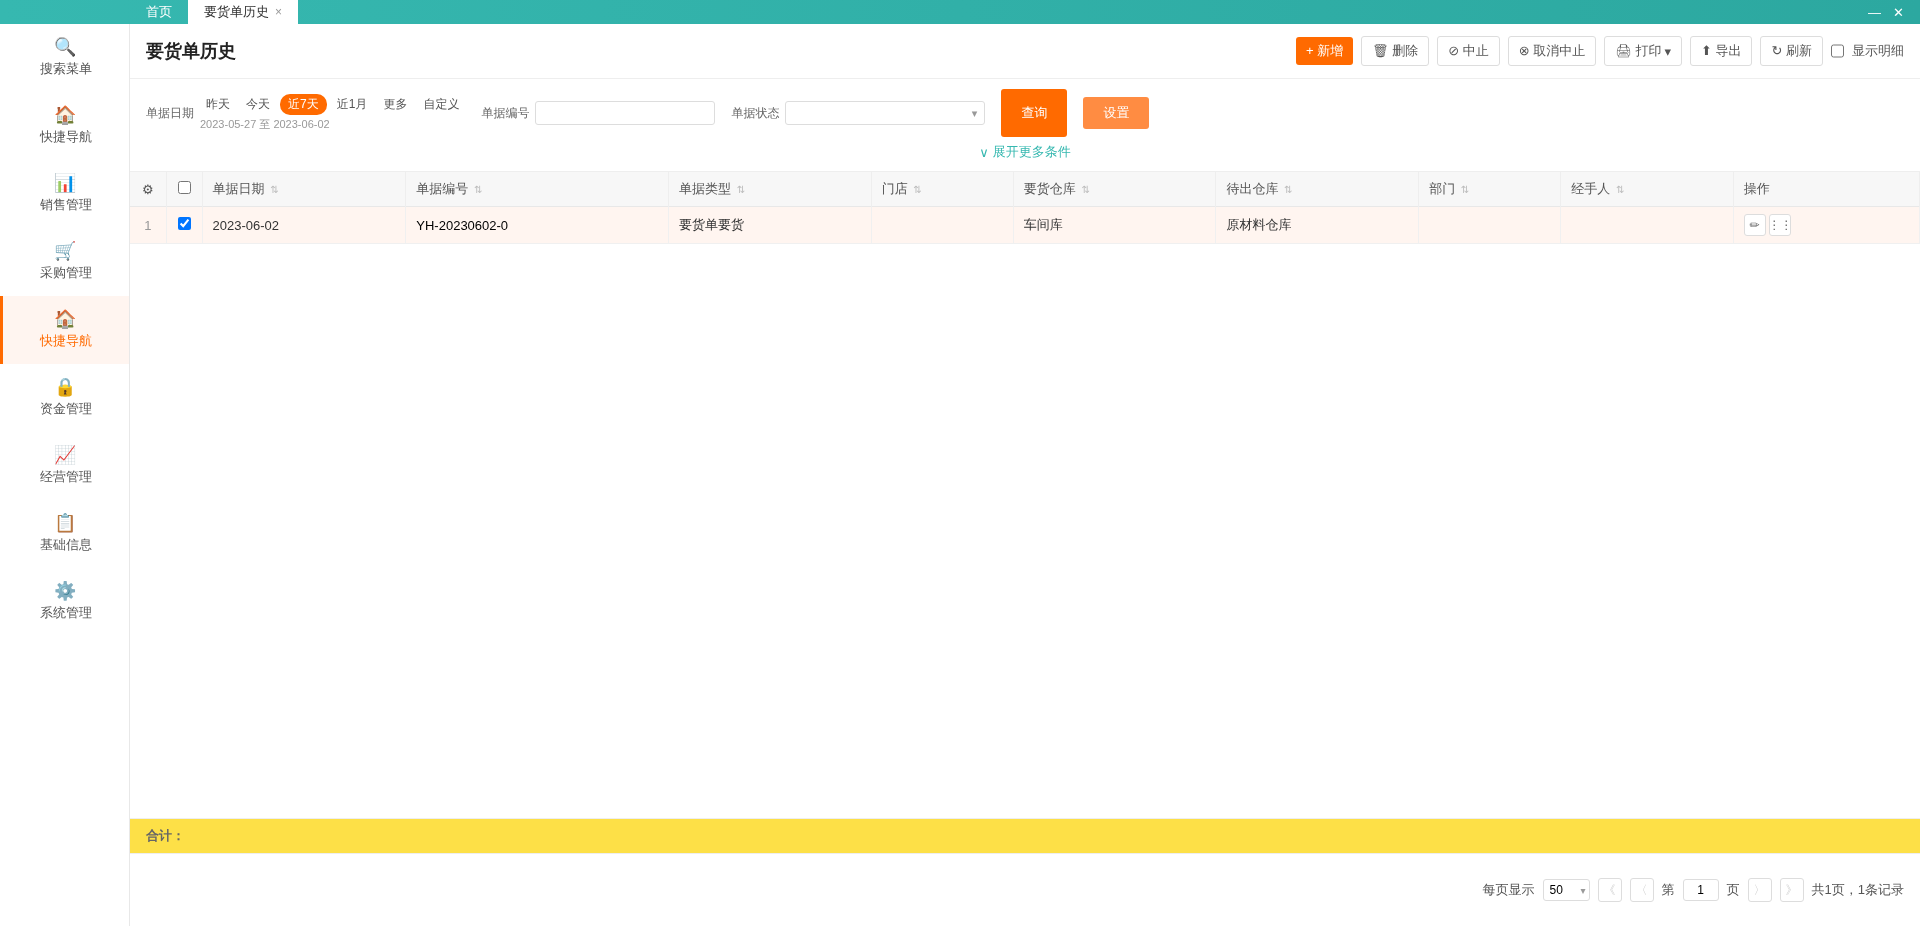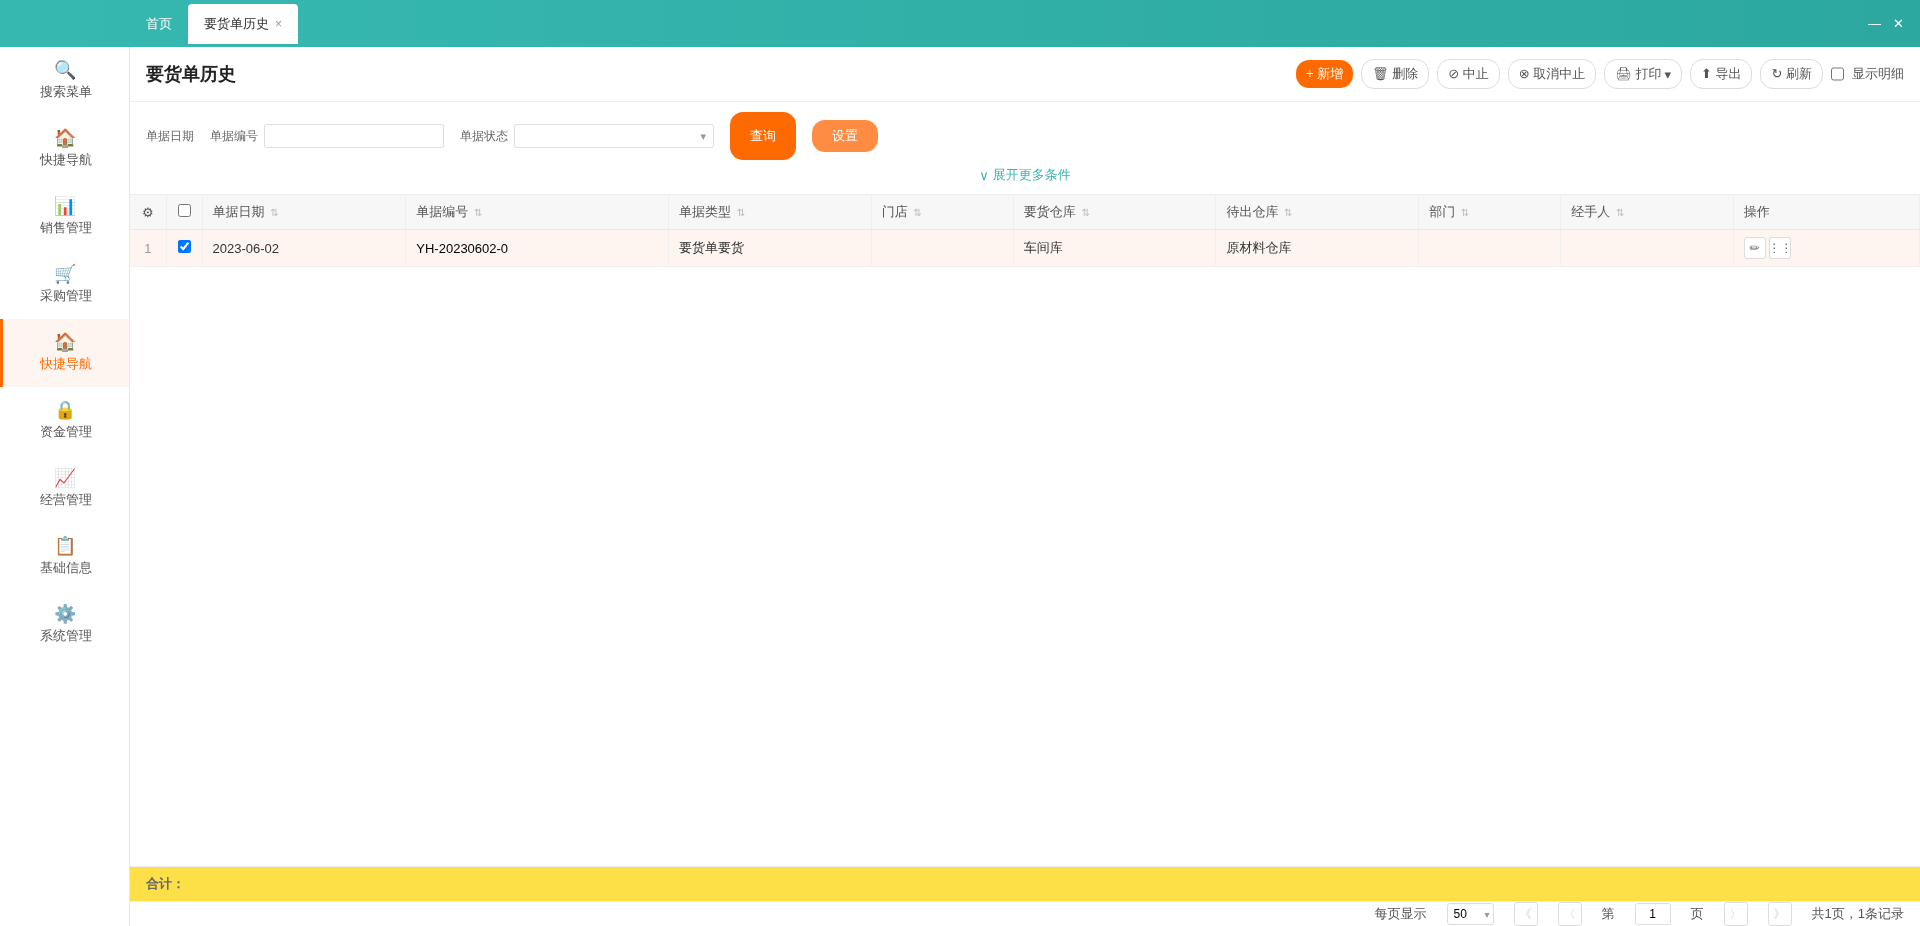--- a/index.html
+++ b/index.html
@@ -1,20 +1,20 @@
 <!DOCTYPE html>
 <html><head>
   <meta charset="utf-8">
   <style>
     * { box-sizing: border-box; margin: 0; padding: 0; font-family: 'Microsoft YaHei', Arial, sans-serif; font-size: 13px; }
     body { display: flex; flex-direction: column; height: 926px; overflow: hidden; background: #f5f5f5; }
 
     
     .top-bar {
-      height: 47px;
+      height: 24px;
       background: linear-gradient(90deg, #36b8b0 0%, #2ca8a0 100%);
       display: flex;
       align-items: center;
       padding: 0 0 0 130px;
       position: relative;
       flex-shrink: 0;
     }
     .tab-item {
       height: 40px;
       display: flex;
@@ -112,21 +112,21 @@
       display: flex;
       align-items: center;
       gap: 8px;
     }
     .btn {
       display: flex;
       align-items: center;
       gap: 3px;
       padding: 5px 10px;
       border: 1px solid #ddd;
-      border-radius: 13px;
+      border-radius: 3px;
       cursor: pointer;
       background: #fff;
       color: #555;
       font-size: 12px;
       white-space: nowrap;
     }
     .btn-primary {
       background: #ff6a00;
       color: #fff;
       border: none;
@@ -311,24 +311,24 @@
     .footer-label {
       color: #666;
       font-weight: bold;
     }
 
     
     .pagination {
       display: flex;
       align-items: center;
       justify-content: flex-end;
-      padding: 0 16px;
+      padding: 24px 16px;
       border-top: 1px solid #eee;
       background: #fff;
-      gap: 20px;
+      gap: 8px;
       font-size: 12px;
       color: #555;
     }
     .pagination-btn {
       width: 24px;
       height: 24px;
       display: inline-flex;
       align-items: center;
       justify-content: center;
       border: 1px solid #ddd;
@@ -461,20 +461,31 @@
           <span>显示明细</span>
         </label>
       </div>
     </div>
 
     <div class="filter-bar">
       <div class="filter-row">
 
         <div class="filter-group">
           <span class="filter-label">单据日期</span>
+          <div>
+            <div class="date-shortcuts">
+              <span class="date-shortcut">昨天</span>
+              <span class="date-shortcut">今天</span>
+              <span class="date-shortcut active">近7天</span>
+              <span class="date-shortcut">近1月</span>
+              <span class="date-shortcut">更多</span>
+              <span class="date-shortcut">自定义</span>
+            </div>
+            <div class="date-range">2023-05-27 至 2023-06-02</div>
+          </div>
         </div>
 
         <div class="filter-group">
           <span class="filter-label">单据编号</span>
           <input class="filter-input" type="text" style="">
         </div>
 
         <div class="filter-group">
           <span class="filter-label">单据状态</span>
           <div class="select-wrapper">

